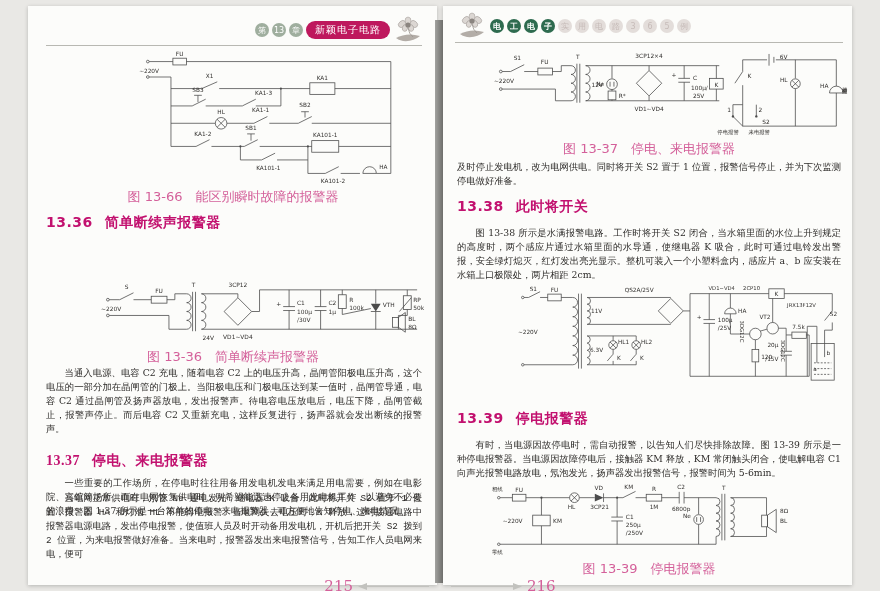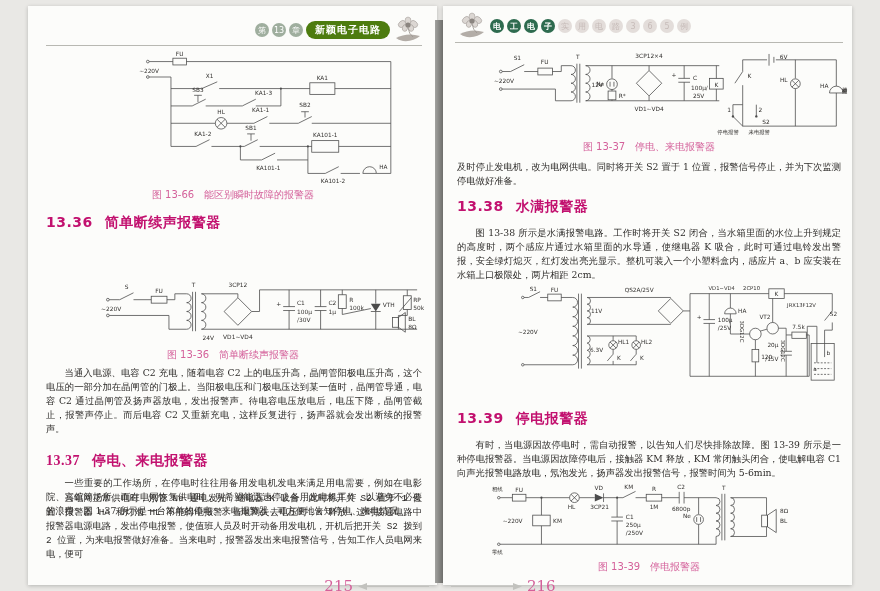--- a/index.html
+++ b/index.html
@@ -11,30 +11,30 @@
   .page-right { left:443px; width:409px; }
   .spine { position:absolute; left:435px; top:20px; width:8px; height:563px; z-index:5;
            background:linear-gradient(to right,#a2a29f,#6e6e6b); }
   .hdr { position:absolute; display:flex; align-items:center; gap:3px; z-index:2; }
   .circ { width:14px; height:14px; border-radius:50%; display:flex; align-items:center;
           justify-content:center; font-family:"DejaVu Sans",sans-serif; font-size:8px;
           color:#fff; flex:0 0 auto; }
   .circ.gray  { background:#9fae9e; }
   .circ.green { background:#2e6b4f; font-weight:bold; }
   .circ.faded { background:#e3ddda; color:#c6bbb8; }
-  .pill { background:#4d7c0f; color:#fff; font-family:"DejaVu Sans",sans-serif; font-weight:bold;
+  .pill { background:#be185d; color:#fff; font-family:"DejaVu Sans",sans-serif; font-weight:normal;
           font-size:10px; padding:2px 9px; border-radius:9px; letter-spacing:1px; white-space:nowrap; }
   .rule { position:absolute; border-top:1px solid #b8b8b2; height:0; }
   .sec-h { position:absolute; font-family:"DejaVu Sans",sans-serif; font-weight:bold;
            font-size:14px; color:#c2116f; letter-spacing:.5px; white-space:nowrap; }
   .sec-h .num { margin-right:12px; }
   .para { position:absolute; font-size:9.3px; line-height:14px; color:#2e2c2a;
           text-align:justify; text-indent:2em; margin:0; }
   .para.noindent { text-indent:0; }
-  .cap { position:absolute; font-family:"DejaVu Sans",sans-serif; font-size:10px;
+  .cap { position:absolute; font-family:"DejaVu Sans",sans-serif; font-size:13px;
          color:#d4609a; text-align:center; white-space:nowrap; }
   .fig { position:absolute; }
   .fig svg { display:block; }
   .fig line,.fig rect,.fig circle,.fig path,.fig polyline { stroke:#4b4b4b; stroke-width:.8; fill:none; }
   .fig polygon { fill:#4b4b4b; stroke:none; }
   .fig polygon.nf { fill:none; stroke:#4b4b4b; stroke-width:.8; }
   .fig .dot  { fill:#4b4b4b; stroke:none; }
   .fig .term { fill:#fcfcfa; }
   .fig text { stroke:none; fill:#33312f; font-family:"DejaVu Sans",sans-serif; font-size:6px; }
   .fig text.t55 { font-size:5.5px; }
@@ -359,21 +359,21 @@
         <text class="te" x="302" y="35">HL</text>
         <text class="te" x="344" y="41">HA</text>
         <text class="t55 tv" x="361" y="36">报警器</text>
       </svg>
     </div>
     <div class="cap" style="left:12px; top:134px; width:388px;">图 13-37　停电、来电报警器</div>
 
     <p class="para noindent" style="left:14px; top:154px; width:384px;">及时停止发电机，改为电网供电。同时将开关 S2 置于 1 位置，报警信号停止，并为下次监测停电做好准备。</p>
 
     <div class="sec-h" style="left:14px; top:192px;">
-      <span class="num">13.38</span><span>水满报警器</span>
+      <span class="num">13.38</span><span>此时将开关</span>
     </div>
     <p class="para" style="left:14px; top:220px; width:384px;">图 13-38 所示是水满报警电路。工作时将开关 S2 闭合，当水箱里面的水位上升到规定的高度时，两个感应片通过水箱里面的水导通，使继电器 K 吸合，此时可通过电铃发出警报，安全绿灯熄灭，红灯发出亮光显示。整机可装入一个小塑料盒内，感应片 a、b 应安装在水箱上口极限处，两片相距 2cm。</p>
 
     <div class="fig" style="left:74px; top:278px;">
       <svg width="322" height="100" viewBox="0 0 335 104">
         <circle class="term" cx="6" cy="14" r="1.3"></circle>
           <circle class="term" cx="6" cy="84" r="1.3"></circle>
         <line x1="7.3" y1="14" x2="12" y2="14"></line>
           <line x1="12" y1="14" x2="24" y2="8"></line>
         <line x1="24" y1="14" x2="32" y2="14"></line>

